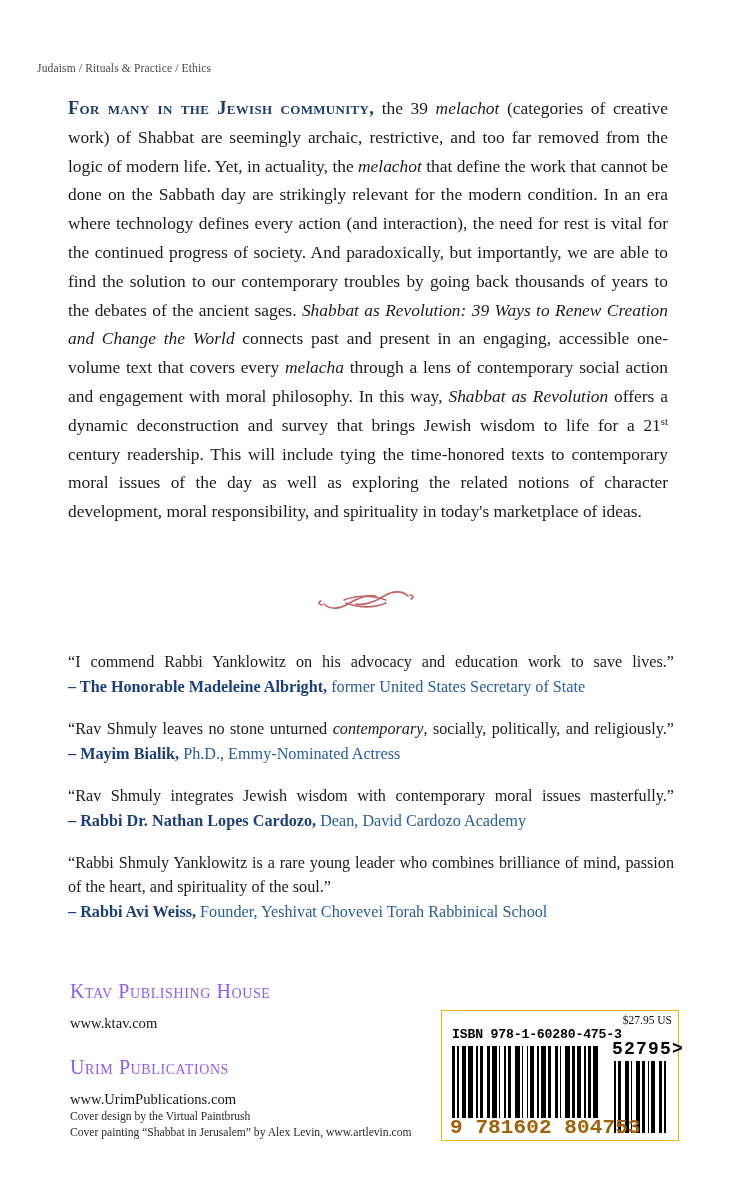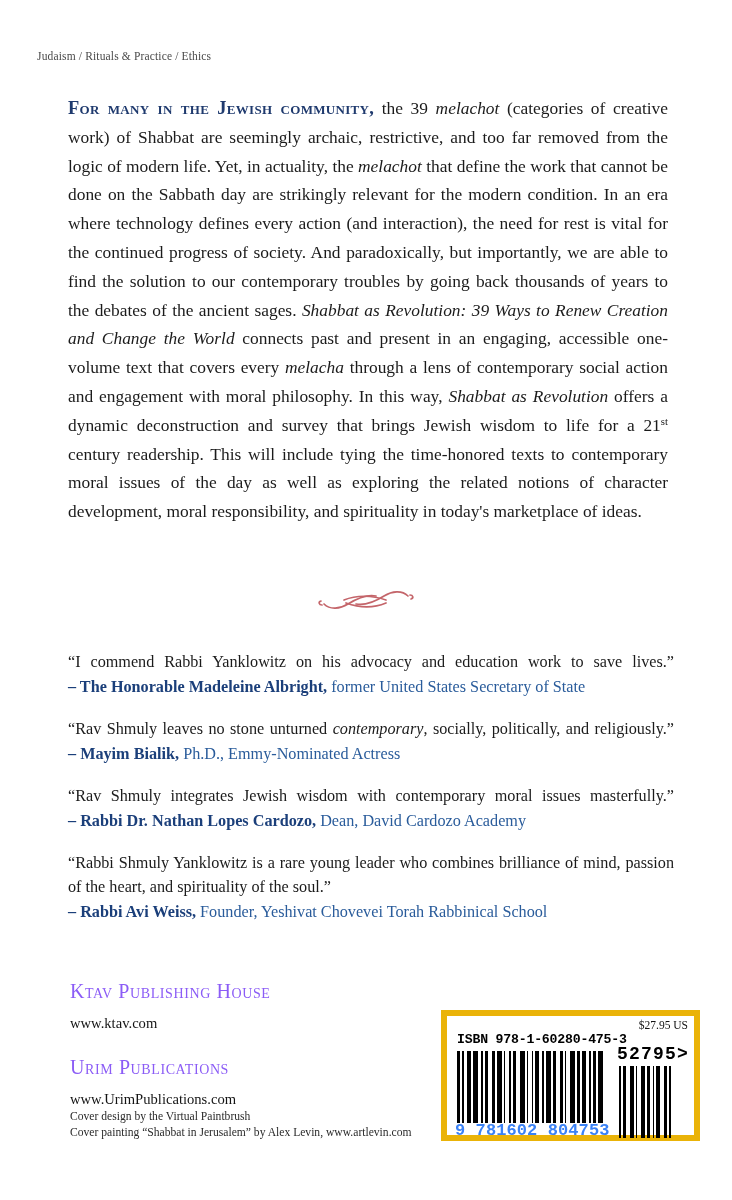--- a/index.html
+++ b/index.html
@@ -22,21 +22,21 @@
     inset: 0;
     width: 732px;
     height: 1200px;
     background: #ffffff;
   }
 
   
   .category {
     position: absolute;
     left: 37px;
-    top: 50px;
+    top: 62px;
     font-size: 11.5px;
     letter-spacing: 0.15px;
     color: #4a4a4a;
     white-space: nowrap;
   }
 
   
   .blurb-body {
     position: absolute;
     left: 68px;
@@ -135,24 +135,24 @@
     font-size: 11.6px;
     line-height: 16px;
     color: #2a2a2a;
   }
 
   
   .barcode-box {
     position: absolute;
     left: 441px;
     top: 1010px;
-    width: 259px;
+    width: 238px;
     height: 131px;
     background: #ffffff;
-    border: 6px solid #eab308;
+    border: 1px solid #eab308;
     box-sizing: border-box;
   }
   .price {
     position: absolute;
     right: 6px;
     top: 3px;
     font-size: 11.5px;
     color: #111;
     white-space: nowrap;
   }
@@ -191,23 +191,23 @@
     letter-spacing: 1.2px;
     color: #000;
     white-space: nowrap;
   }
   .ean-digits {
     position: absolute;
     left: 8px;
     top: 105px;
     width: 154px;
     font-family: "Liberation Mono", "DejaVu Sans Mono", monospace;
-    font-size: 17px;
-    font-weight: 700;
-    color: #3b82f6;
+    font-size: 21px;
+    font-weight: 700;
+    color: #a16207;
     white-space: nowrap;
     letter-spacing: 0.1px;
   }
   .bar {
     position: absolute;
     top: 0;
     background: #000;
     height: 100%;
   }
 </style>

